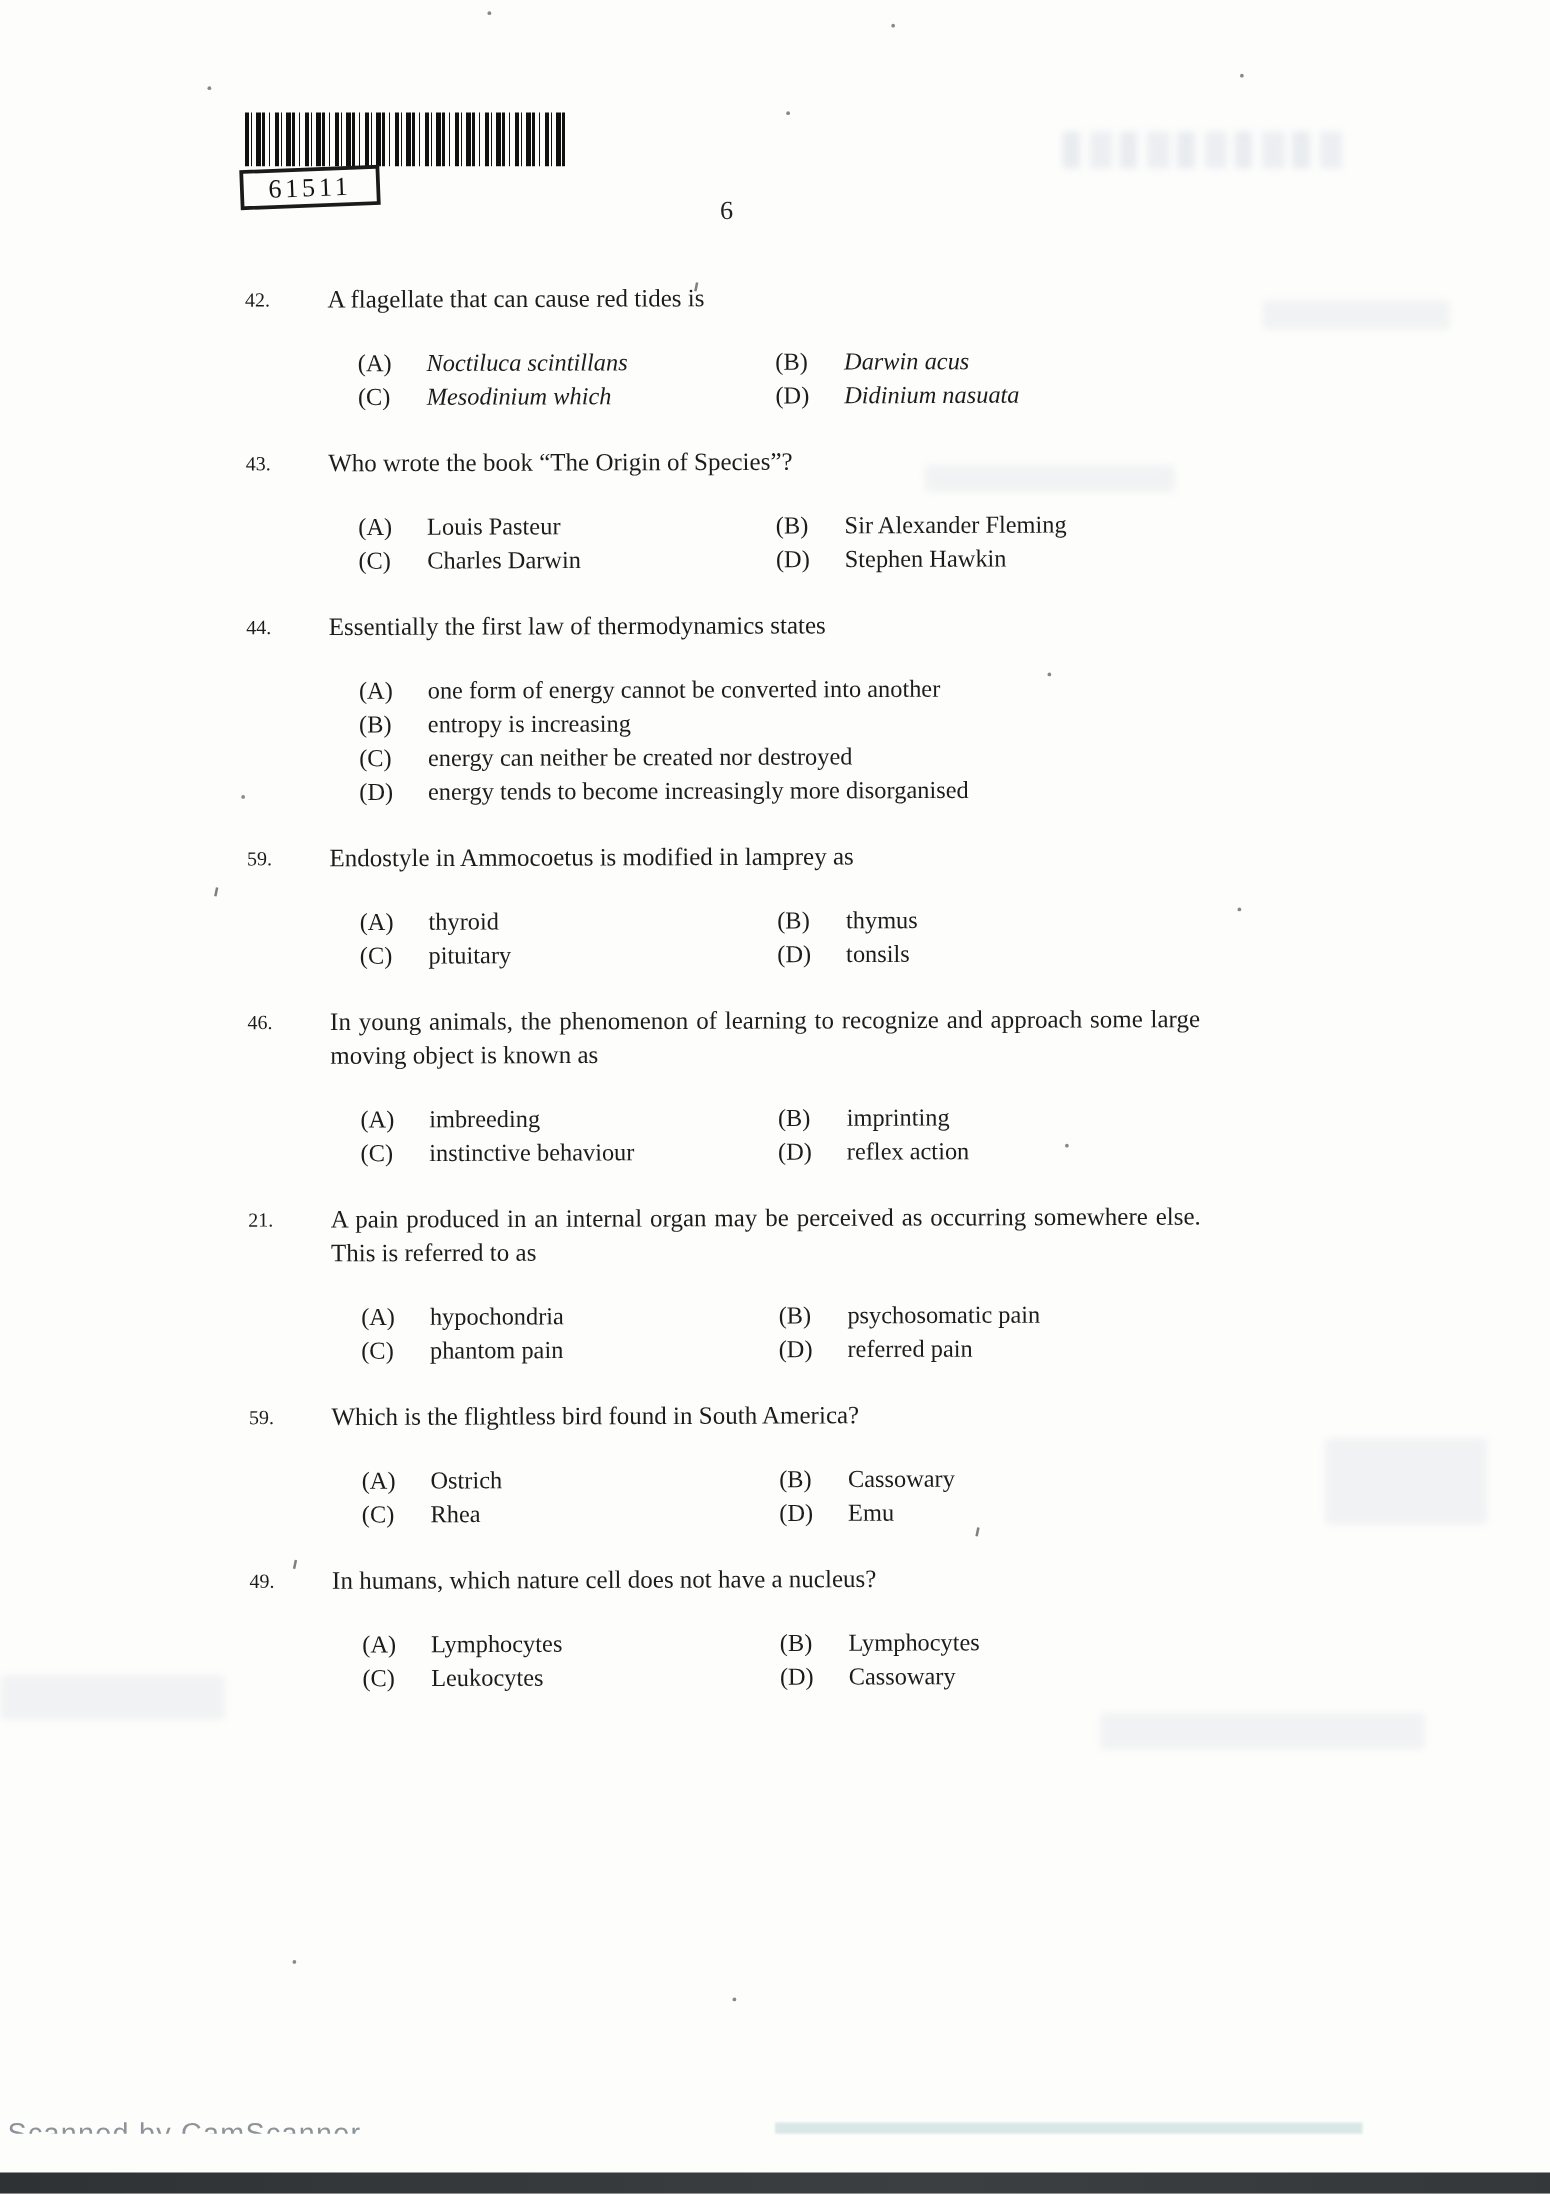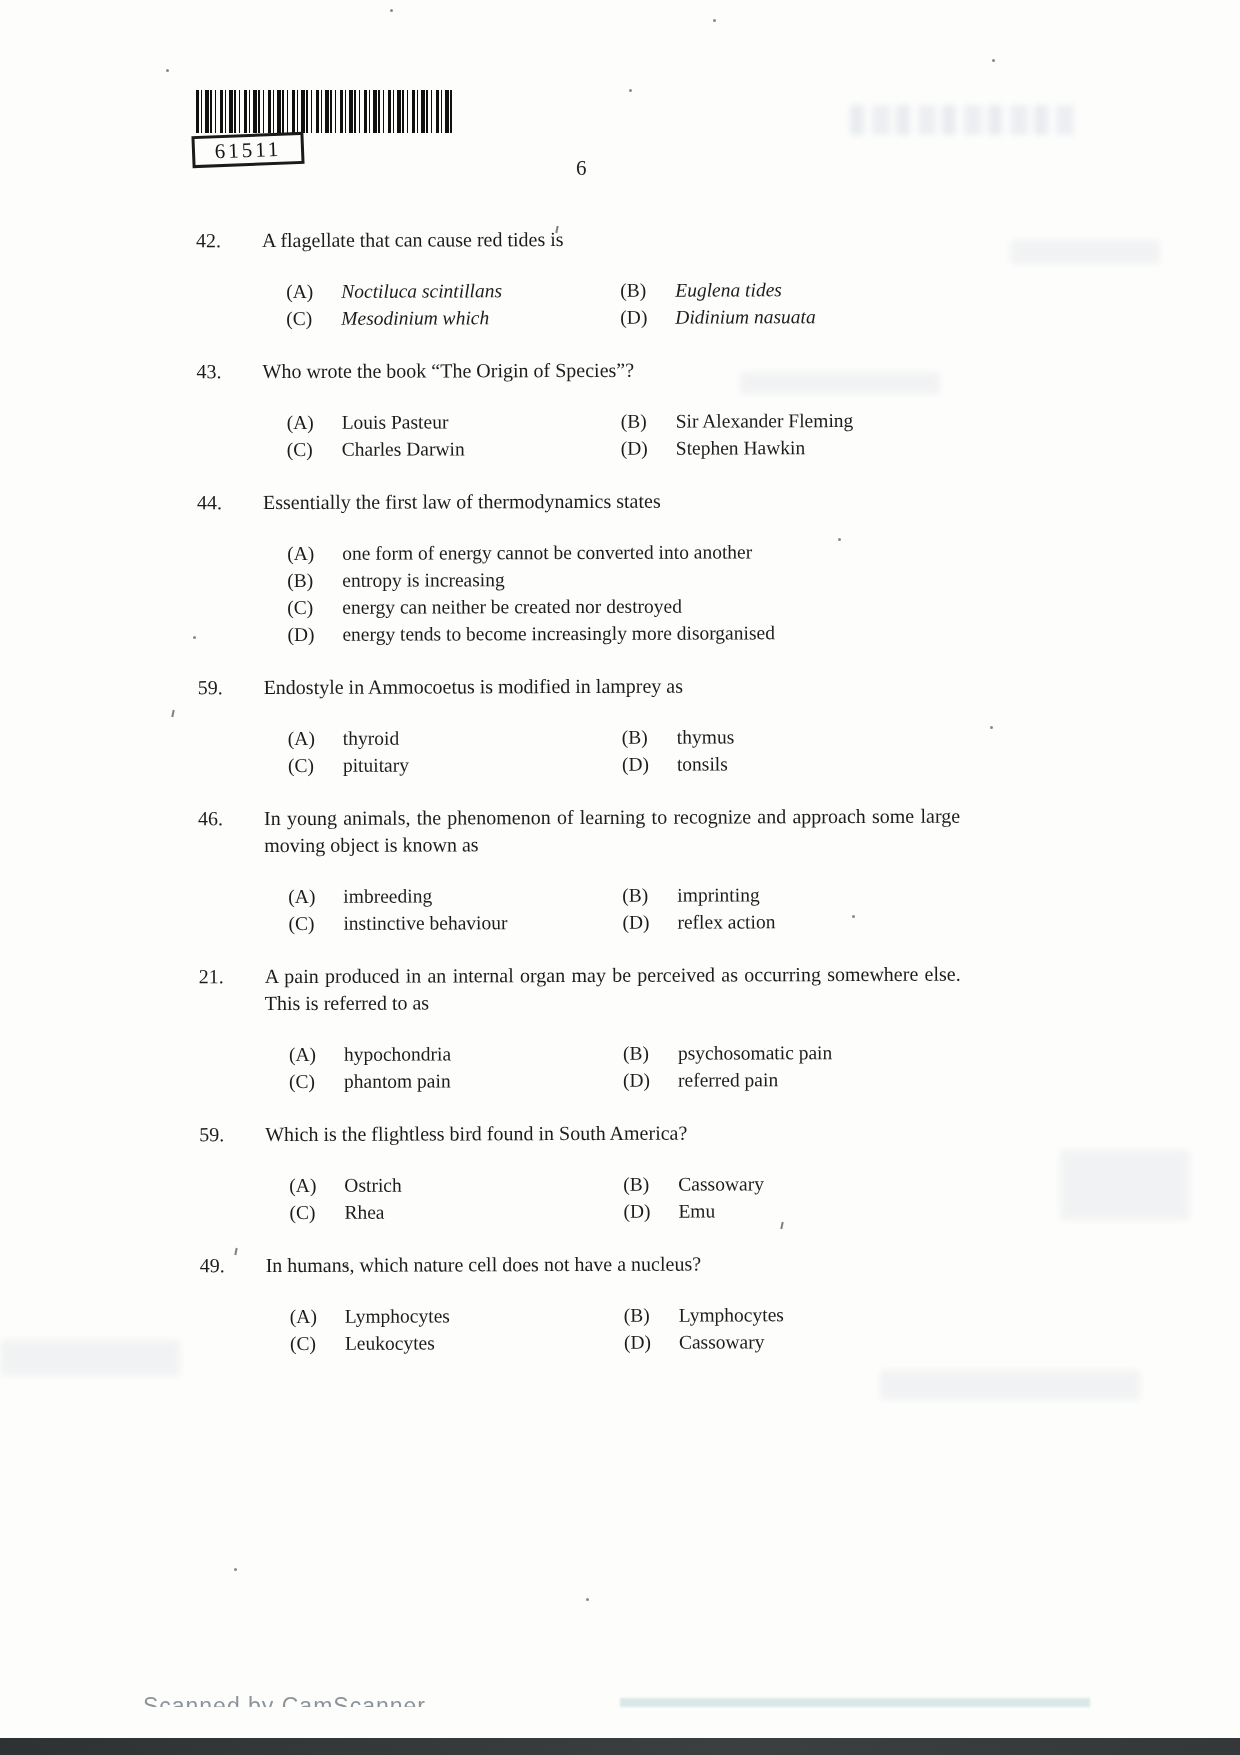--- a/index.html
+++ b/index.html
@@ -41,21 +41,21 @@
     opacity:0.35; filter:blur(3px); border-radius:3px;
   }
 
   
   .questions {
     position:absolute; left:0; top:228px; width:100%;
     transform:rotate(-0.2deg); transform-origin:top left;
   }
   .question { margin-bottom:26px; }
   .q-row { display:flex; padding-left:196px; padding-right:282px; }
-  .q-num { width:66px; flex-shrink:0; font-size:20px; line-height:27px; }
+  .q-num { width:66px; flex-shrink:0; font-size:16px; line-height:27px; }
   .q-text { font-size:20px; line-height:27px; }
   .q-text.justify { text-align:justify; }
   .options {
     margin-left:286px; margin-right:240px; margin-top:24px;
     display:grid; grid-template-columns:334px 1fr; row-gap:0;
   }
   .options.one-col { grid-template-columns:1fr; }
   .opt { display:flex; font-size:19.5px; line-height:27px; }
   .opt-letter { width:55px; flex-shrink:0; }
   .opt-text { }
@@ -66,21 +66,21 @@
   .tick { position:absolute; width:2px; height:7px; background:#4a4a4a; opacity:.7; transform:rotate(12deg); }
   .smudge { position:absolute; background:#aeb6bf; opacity:.14; filter:blur(3px); border-radius:4px; }
 
   
   .footer-clip {
     position:absolute; left:6px; top:1694px; height:13px; width:420px;
     overflow:hidden;
   }
   .footer-text {
     font-family:"Liberation Sans","DejaVu Sans",sans-serif;
-    font-size:23px; line-height:24px; color:#8d9499; letter-spacing:1px;text-align:right;
+    font-size:23px; line-height:24px; color:#8d9499; letter-spacing:1px;
   }
   .teal-smudge {
     position:absolute; left:620px; top:1698px; width:470px; height:9px;
     background:#bcd8d6; opacity:.55; filter:blur(1px);
   }
   .bottom-band {
     position:absolute; left:0; bottom:0; width:100%; height:17px;
     background:linear-gradient(90deg,#2e3234,#3b3f42 60%,#34383b);
   }
 </style>
@@ -103,21 +103,21 @@
         <span class="q-num">42.</span>
         <div class="q-text">A flagellate that can cause red tides is</div>
       </div>
       <div class="options italic">
         <div class="opt">
             <span class="opt-letter">(A)</span>
             <span class="opt-text">Noctiluca scintillans</span>
           </div>
         <div class="opt">
             <span class="opt-letter">(B)</span>
-            <span class="opt-text">Euglena tides</span>
+            <span class="opt-text">Darwin acus</span>
           </div>
         <div class="opt">
             <span class="opt-letter">(C)</span>
             <span class="opt-text">Mesodinium which</span>
           </div>
         <div class="opt">
             <span class="opt-letter">(D)</span>
             <span class="opt-text">Didinium nasuata</span>
           </div>
       </div>

